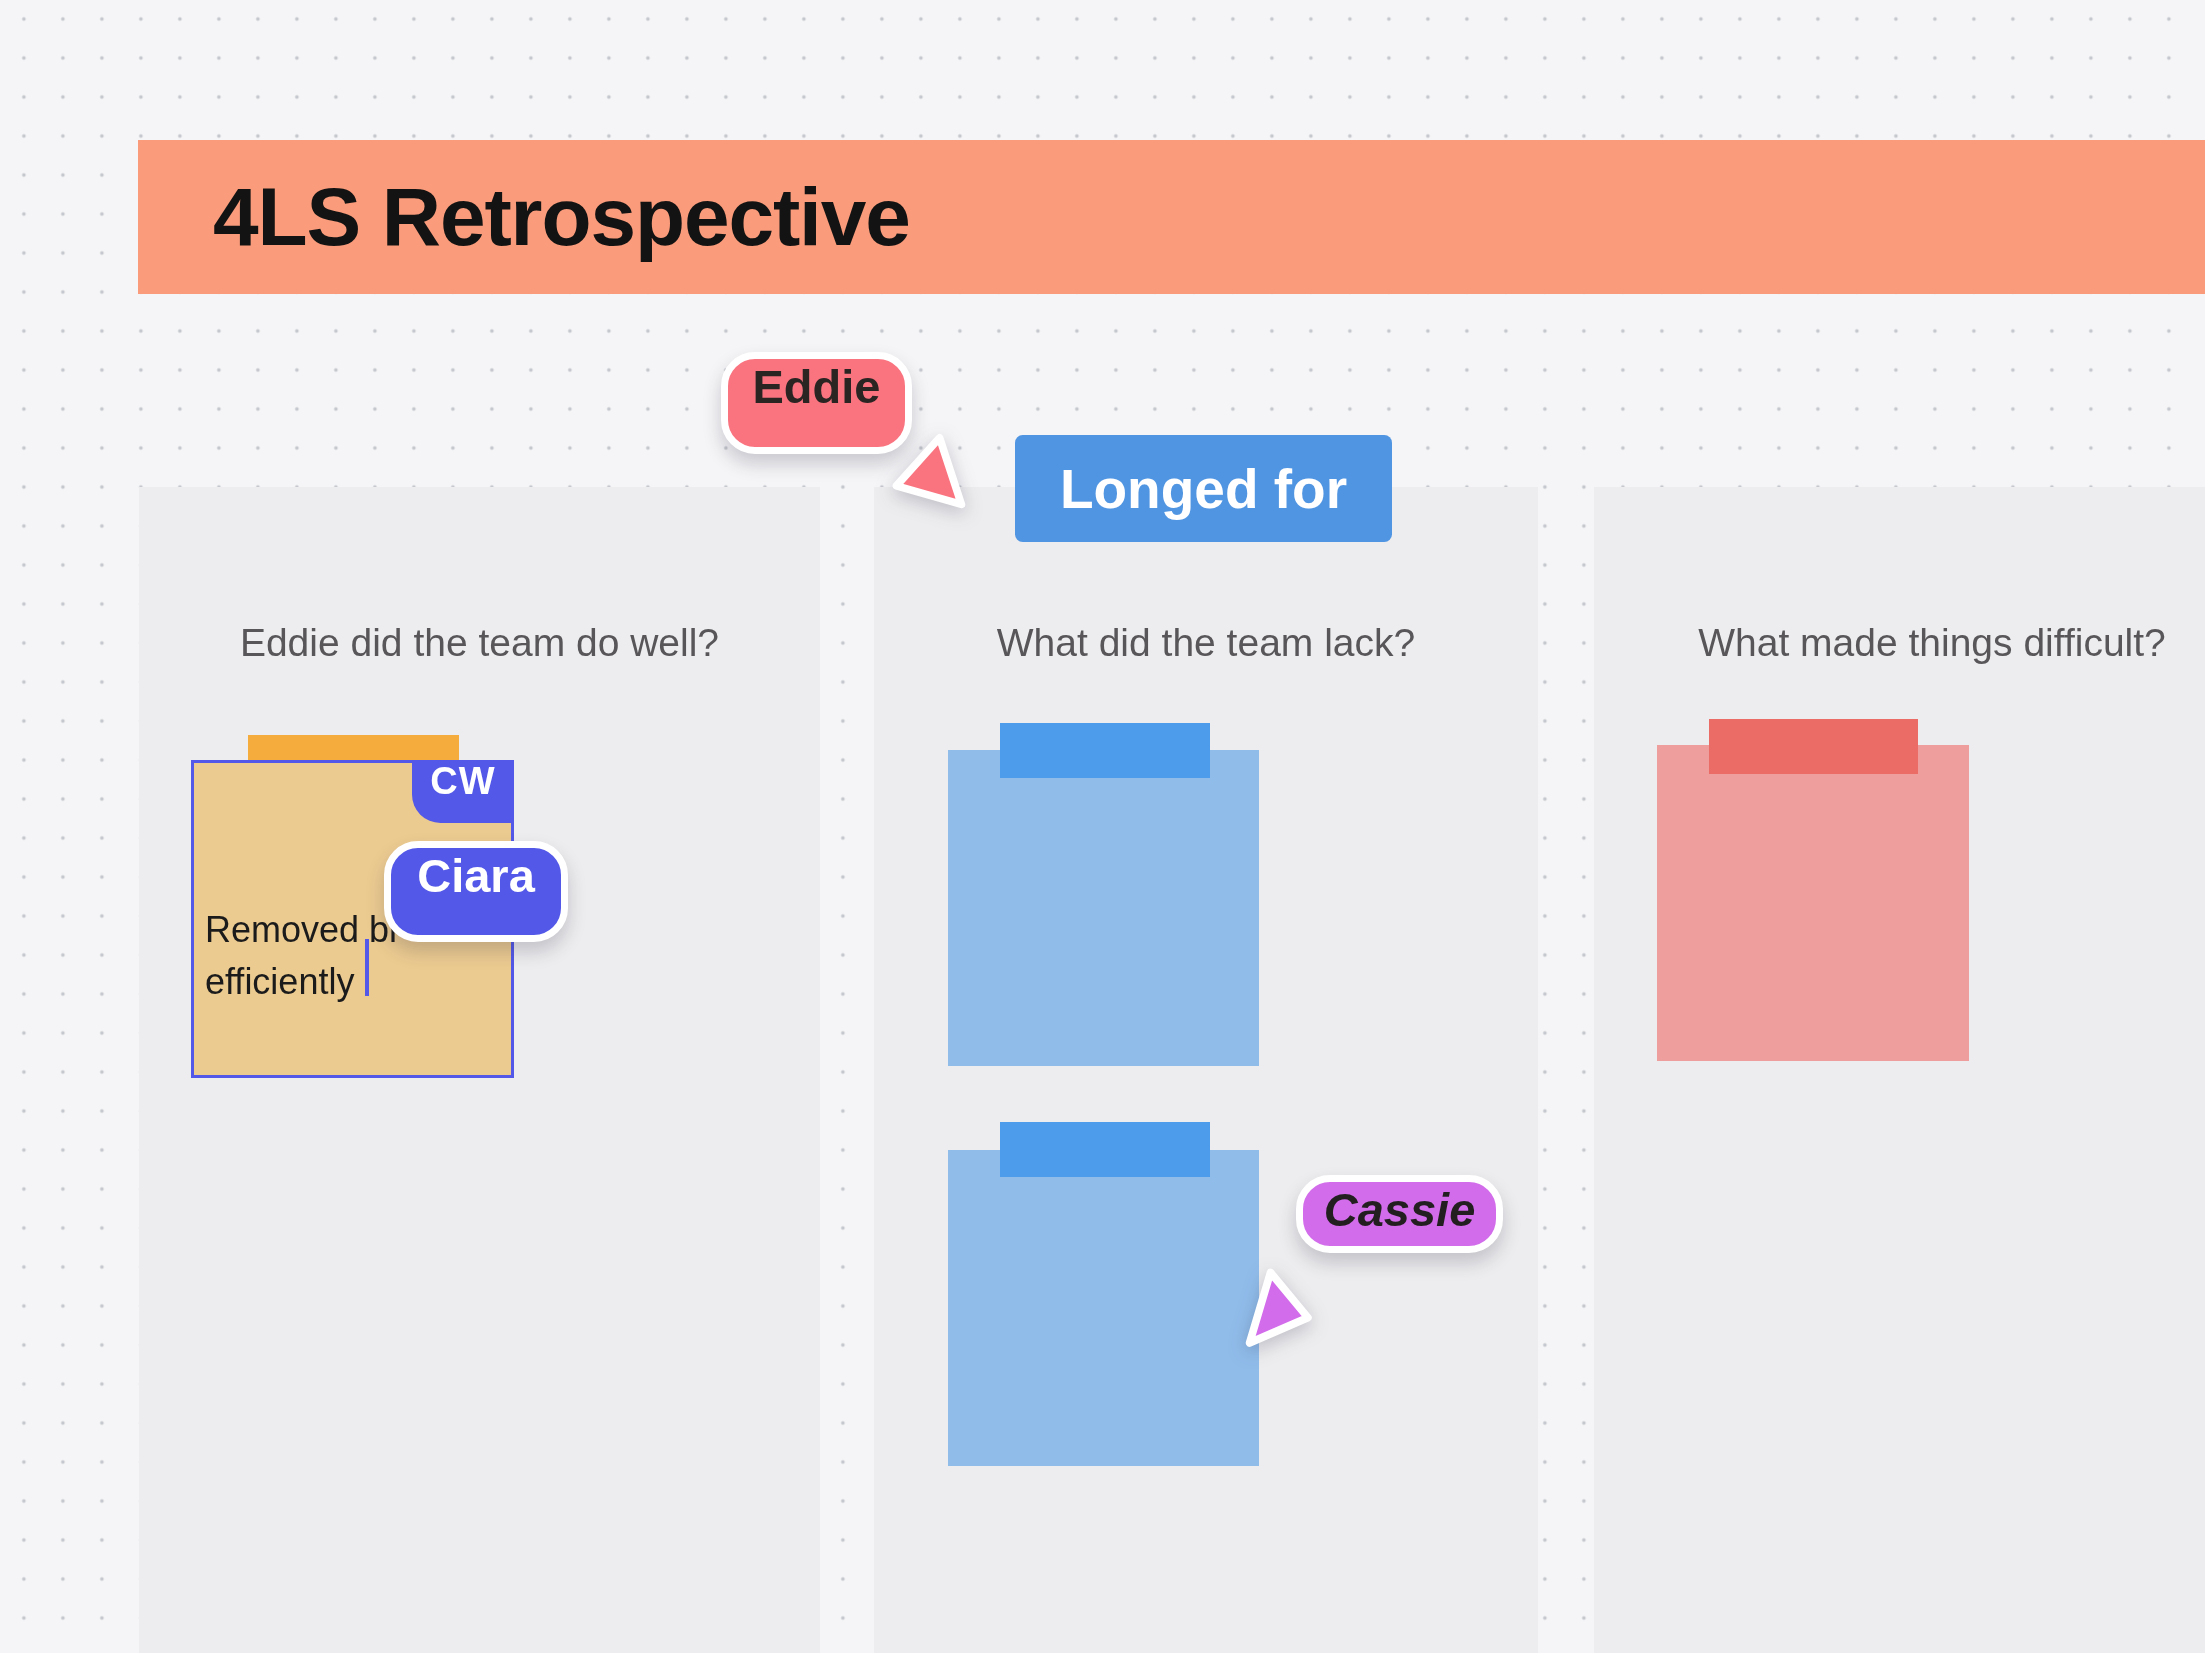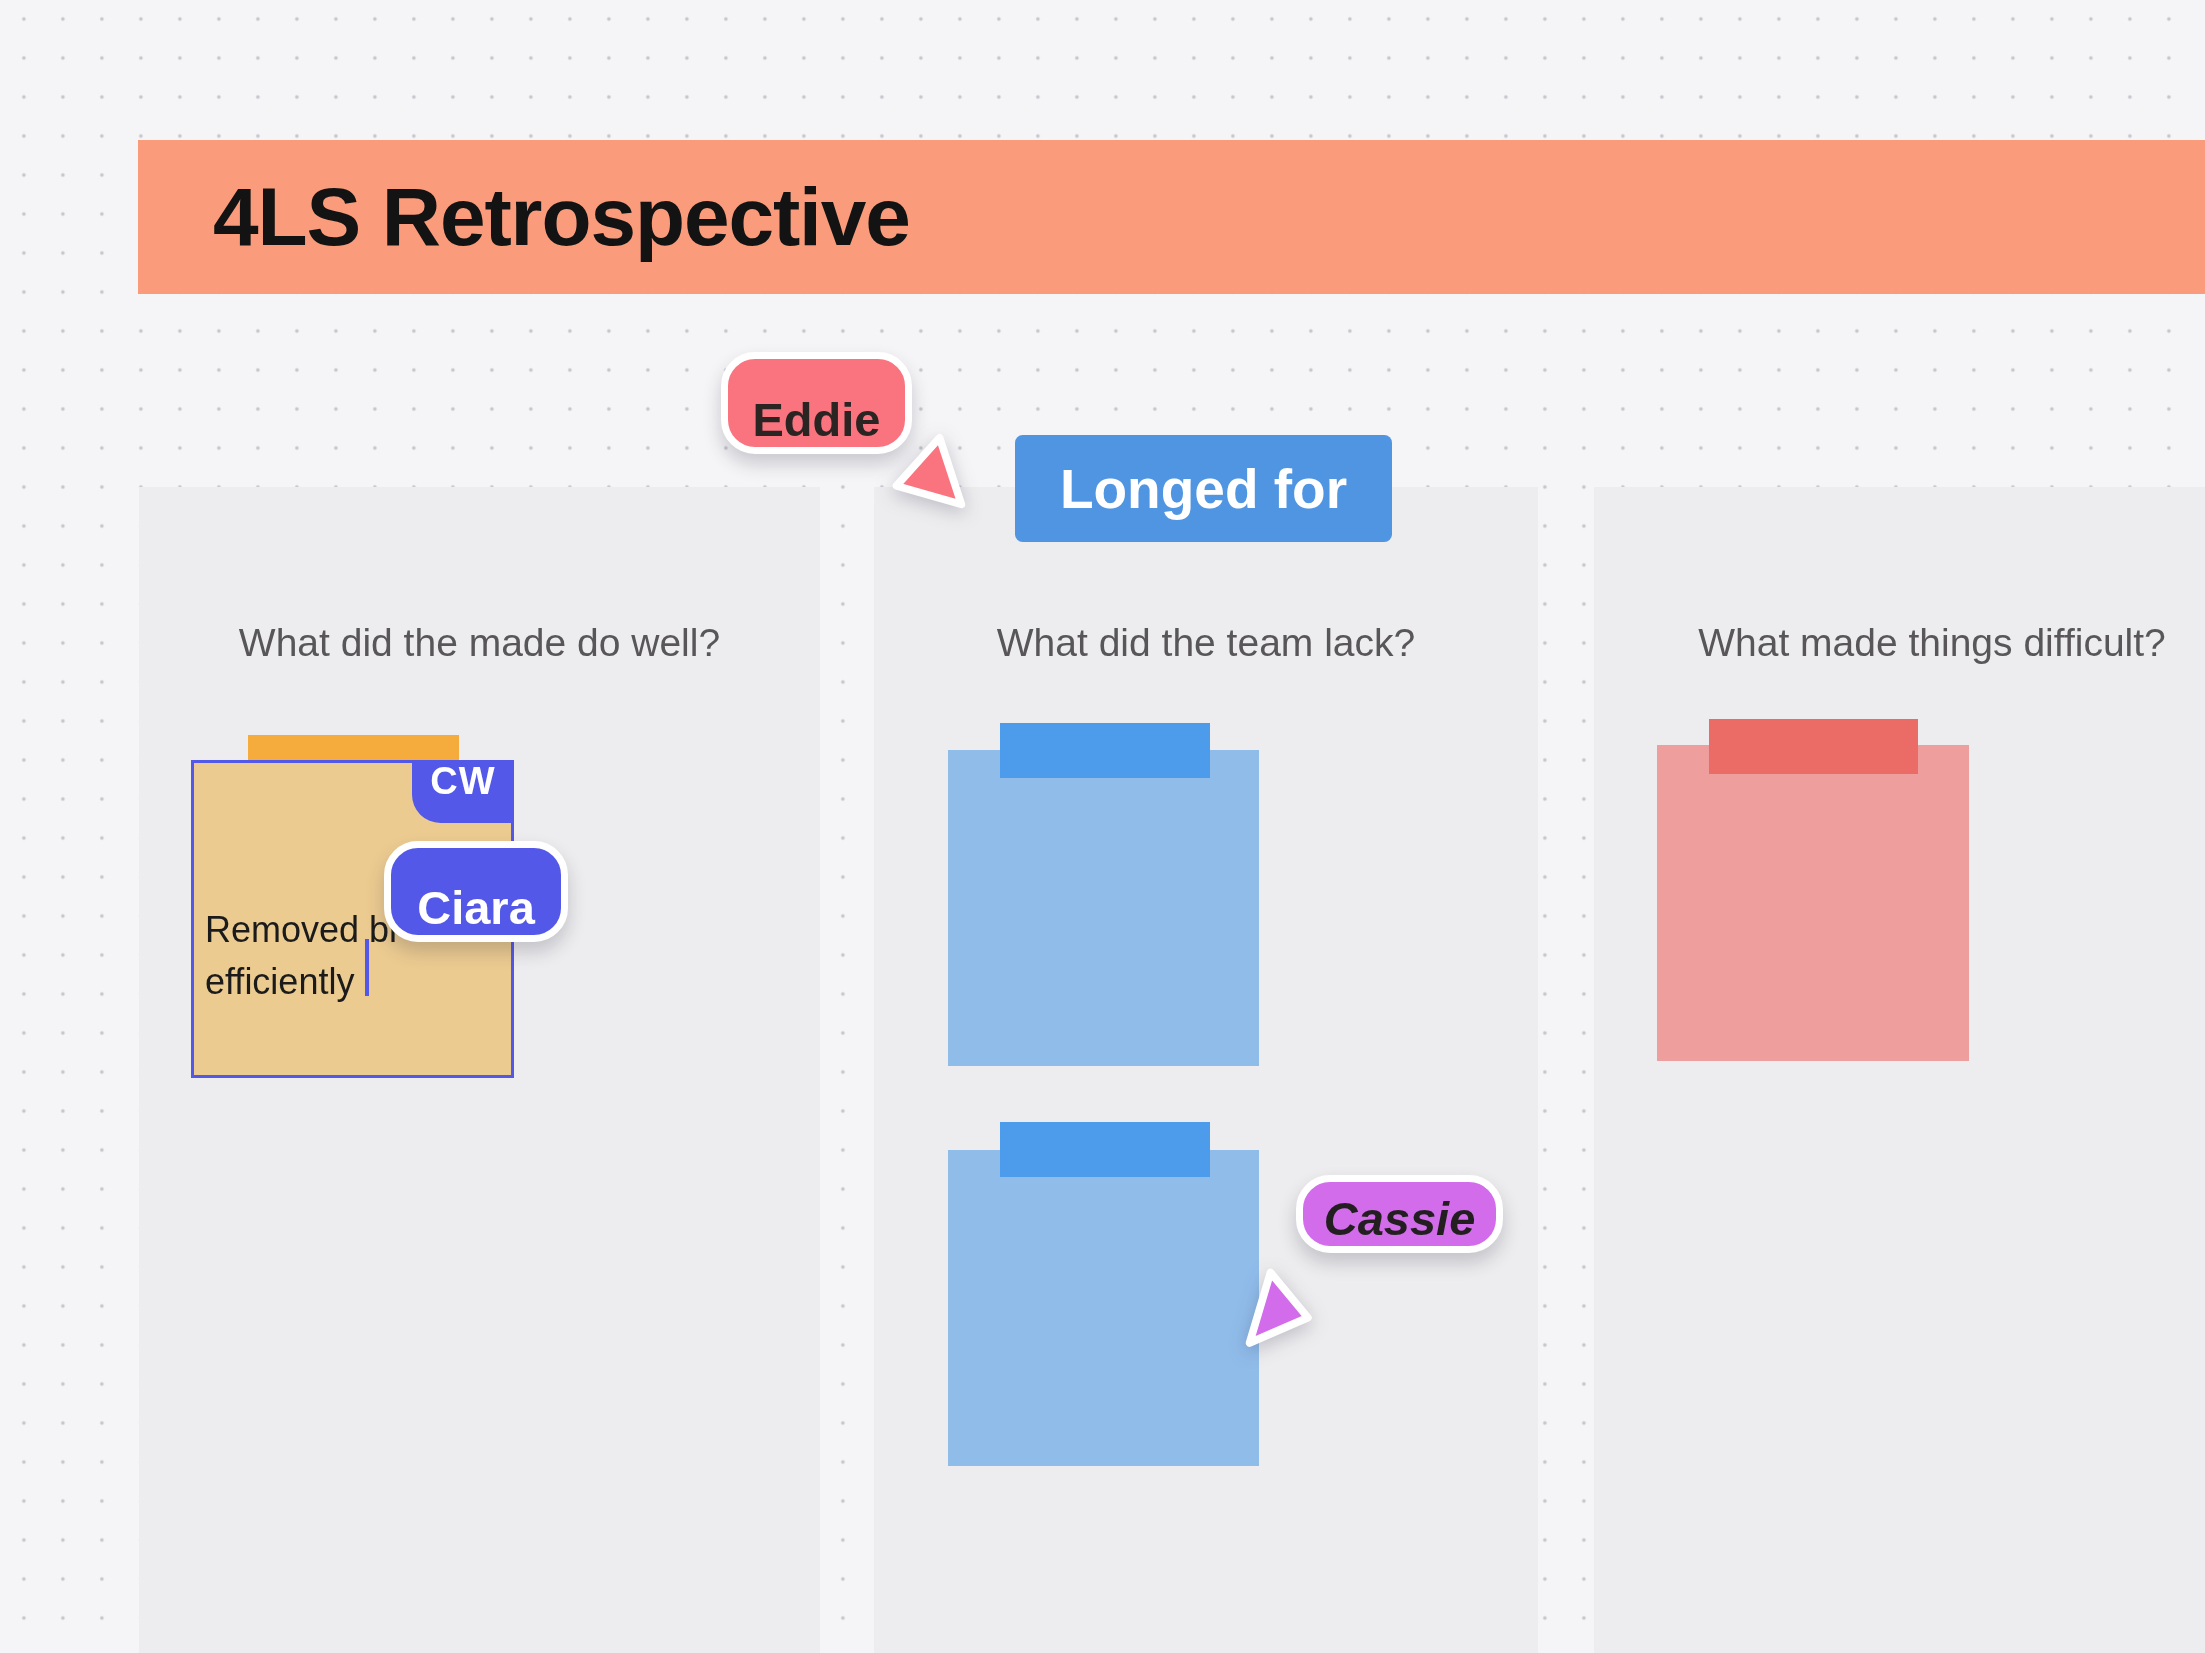--- a/index.html
+++ b/index.html
@@ -45,21 +45,21 @@
     font-size:36px;line-height:52px;color:#1B1B1B;}
   .caret{position:absolute;left:365px;top:939px;width:3.8px;height:57px;background:#5358E8;}
   .tape.blue1{left:1000px;top:723px;width:210px;height:55px;background:#4D9CEC;}
   .note.blue1{left:948px;top:750px;width:311px;height:316px;background:#90BCEA;}
   .tape.blue2{left:1000px;top:1122px;width:210px;height:55px;background:#4D9CEC;}
   .note.blue2{left:948px;top:1150px;width:311px;height:316px;background:#90BCEA;}
   .tape.red{left:1709px;top:719px;width:209px;height:55px;background:#EB6B66;}
   .note.red{left:1657px;top:745px;width:312px;height:316px;background:#EF9E9E;}
   
   .pill{position:absolute;border:7.1px solid #FFFFFF;border-radius:34px;
-    display:flex;align-items:flex-end;justify-content:center;
+    display:flex;align-items:flex-start;justify-content:center;
     font-size:47px;font-weight:600;
     box-shadow:0 9.8px 18.6px rgba(45,45,70,.22);}
   .pill.eddie{left:721px;top:352px;width:191px;height:102px;background:#FA7480;color:#2A2423;}
   .pill.ciara{left:384px;top:841px;width:184px;height:101px;background:#5358E8;color:#FFFFFF;z-index:30;}
   .pill.cassie{left:1296px;top:1175px;width:207px;height:78px;background:#D26CEB;color:#231F21;font-style:italic;}
   .cursor-svg{position:absolute;overflow:visible;filter:drop-shadow(0 5.5px 8.8px rgba(45,45,70,.25));}
   .cursor-svg.eddie{left:892px;top:432px;}
   .cursor-svg.cassie{left:1243px;top:1267px;}
   .z-low{z-index:1}.z-mid{z-index:10}.z-high{z-index:20}.z-top{z-index:40}
 </style>
@@ -73,21 +73,21 @@
   </div>
 
   <div class="panel c1 z-low"></div>
   <div class="panel c2 z-low"></div>
   <div class="panel c3 z-low"></div>
 
   <div class="chip longed z-mid">
     <span>Longed for</span>
   </div>
 
-  <div class="question q1 z-mid">What did the made do well?</div>
+  <div class="question q1 z-mid">Eddie did the team do well?</div>
   <div class="question q2 z-mid">What did the team lack?</div>
   <div class="question q3 z-mid">What made things difficult?</div>
 
   <div class="tape orange z-mid"></div>
   <div class="selected-note z-mid"></div>
   <div class="note-text z-high"><span>Removed bl</span><br><span>efficiently</span></div>
   <div class="caret z-high"></div>
   <div class="cw-badge z-high">
     <span>CW</span>
   </div>

